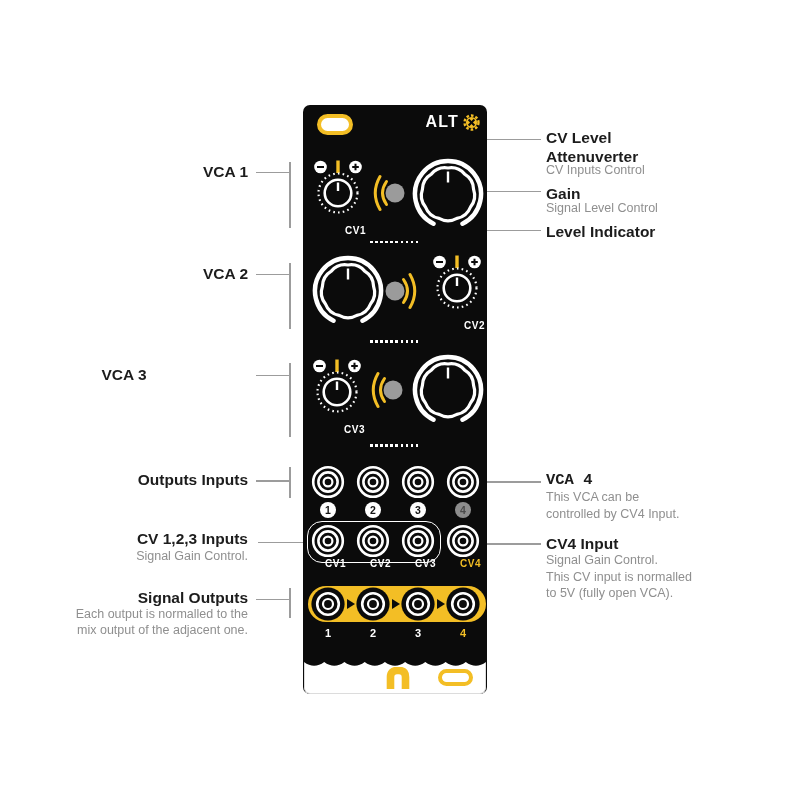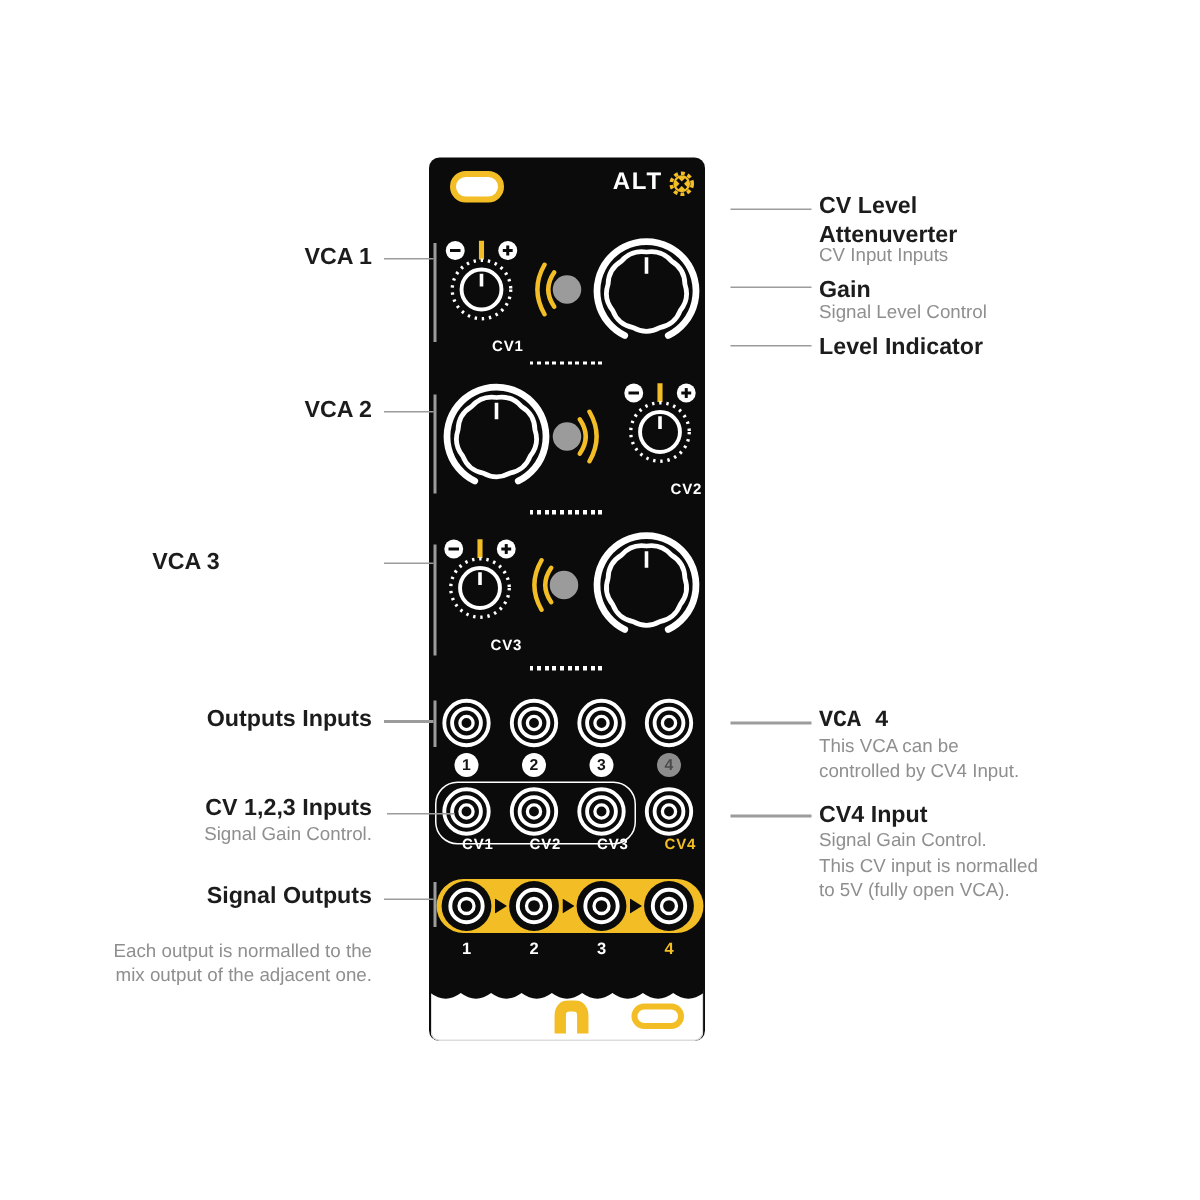--- a/index.html
+++ b/index.html
@@ -7,21 +7,21 @@
     --line:#9C9C9C; --subtext:#8F8F8F; --title:#1C1C1C;
   }
   *{box-sizing:border-box;}
   html,body{margin:0;padding:0;}
   body{
     width:800px;height:800px;position:relative;background:#ffffff;
     font-family:"Liberation Sans",sans-serif;overflow:hidden;
   }
   .abs{position:absolute;}
   
-  .module{position:absolute;left:286px;top:105px;width:184px;height:589px;
+  .module{position:absolute;left:303px;top:105px;width:184px;height:589px;
     background:var(--panel);border-radius:7px;}
   .pill{position:absolute;left:14px;top:9px;width:36px;height:21px;
     border:4.5px solid var(--yellow);border-radius:11px;background:#fff;}
   .brand{position:absolute;right:7px;top:8px;display:flex;align-items:center;gap:4px;}
   .brand-txt{color:#fff;font-size:16px;font-weight:700;letter-spacing:1.2px;}
   .knob-sm{position:absolute;width:56px;}
   .plabel{font-size:10px;font-weight:700;color:#fff;text-align:right;letter-spacing:.5px;}
   .knob-sm .plabel{margin-top:2px;width:56px;}
   .dots{position:absolute;width:50px;height:2.6px;
     background:repeating-linear-gradient(90deg,#fff 0 2.6px,transparent 2.6px 5.1px);}
@@ -263,30 +263,30 @@
 
 <div class="ltitle" style="top:471px;">Outputs Inputs</div>
 <div class="hline" style="left:256px;top:480px;width:33px;"></div>
 <div class="vline" style="left:289px;top:467px;height:31px;"></div>
 
 <div class="ltitle" style="top:530px;">CV 1,2,3 Inputs</div>
 <div class="lsub sub" style="top:549px;">Signal Gain Control.</div>
 <div class="hline" style="left:258px;top:541.5px;width:45px;"></div>
 
 <div class="ltitle" style="top:589px;">Signal Outputs</div>
-<div class="lsub sub" style="top:607px;margin-top:20px;">
+<div class="lsub sub" style="top:607px;">
   <div>Each output is normalled to the</div>
   <div>mix output of the adjacent one.</div>
 </div>
 <div class="hline" style="left:256px;top:598.5px;width:33px;"></div>
 <div class="vline" style="left:289px;top:588px;height:30px;"></div>
 
 <div class="hline" style="left:487px;top:138.5px;width:54px;"></div>
 <div class="rtitle" style="top:128px;width:112px;">CV Level Attenuverter</div>
-<div class="rsub sub" style="top:163px;">CV Input Inputs</div>
+<div class="rsub sub" style="top:163px;">CV Inputs Control</div>
 
 <div class="hline" style="left:487px;top:190.5px;width:54px;"></div>
 <div class="rtitle" style="top:184px;">Gain</div>
 <div class="rsub sub" style="top:201px;">Signal Level Control</div>
 
 <div class="hline" style="left:487px;top:229.5px;width:54px;"></div>
 <div class="rtitle" style="top:222px;">Level Indicator</div>
 
 <div class="hline" style="left:487px;top:481px;width:54px;"></div>
 <div class="rtitle" style="top:471px;font-family:Liberation Mono, monospace;">VCA 4</div>

